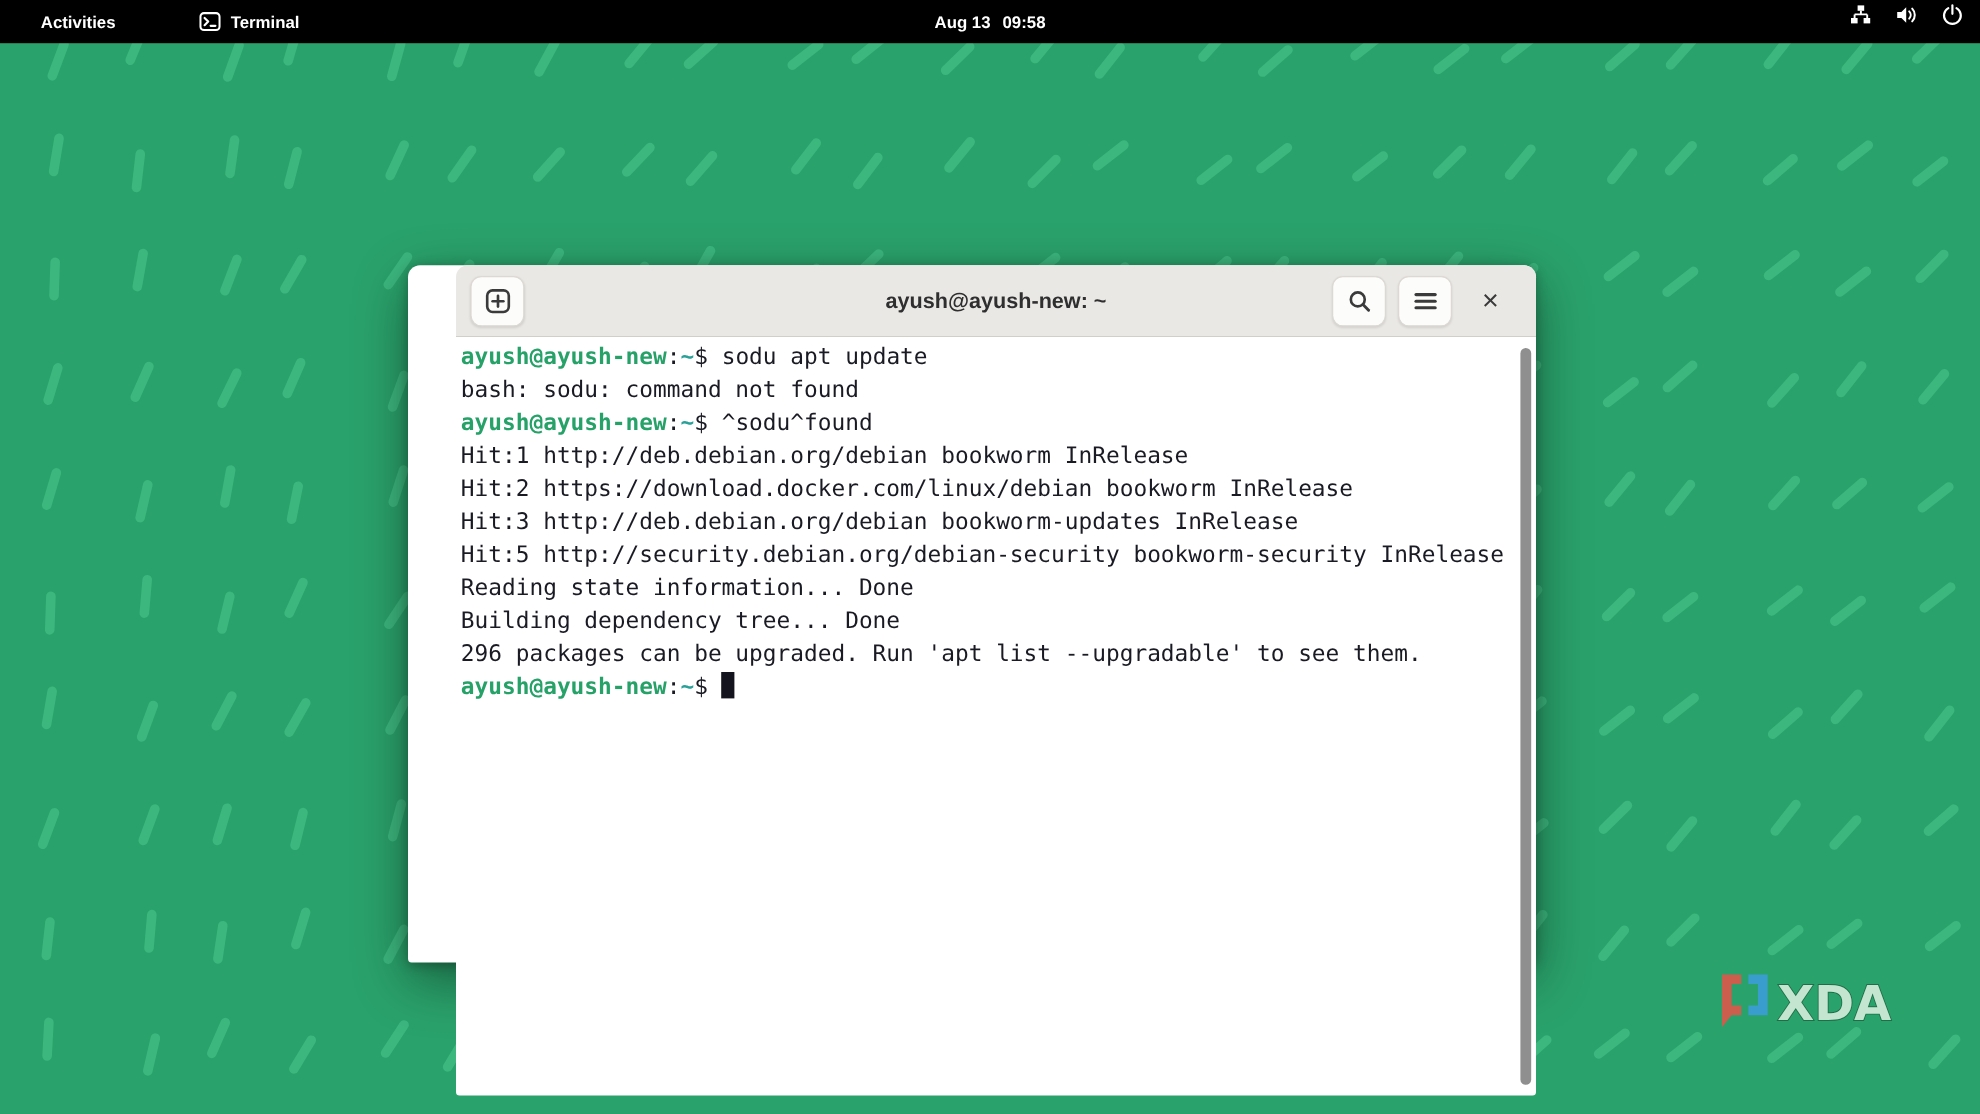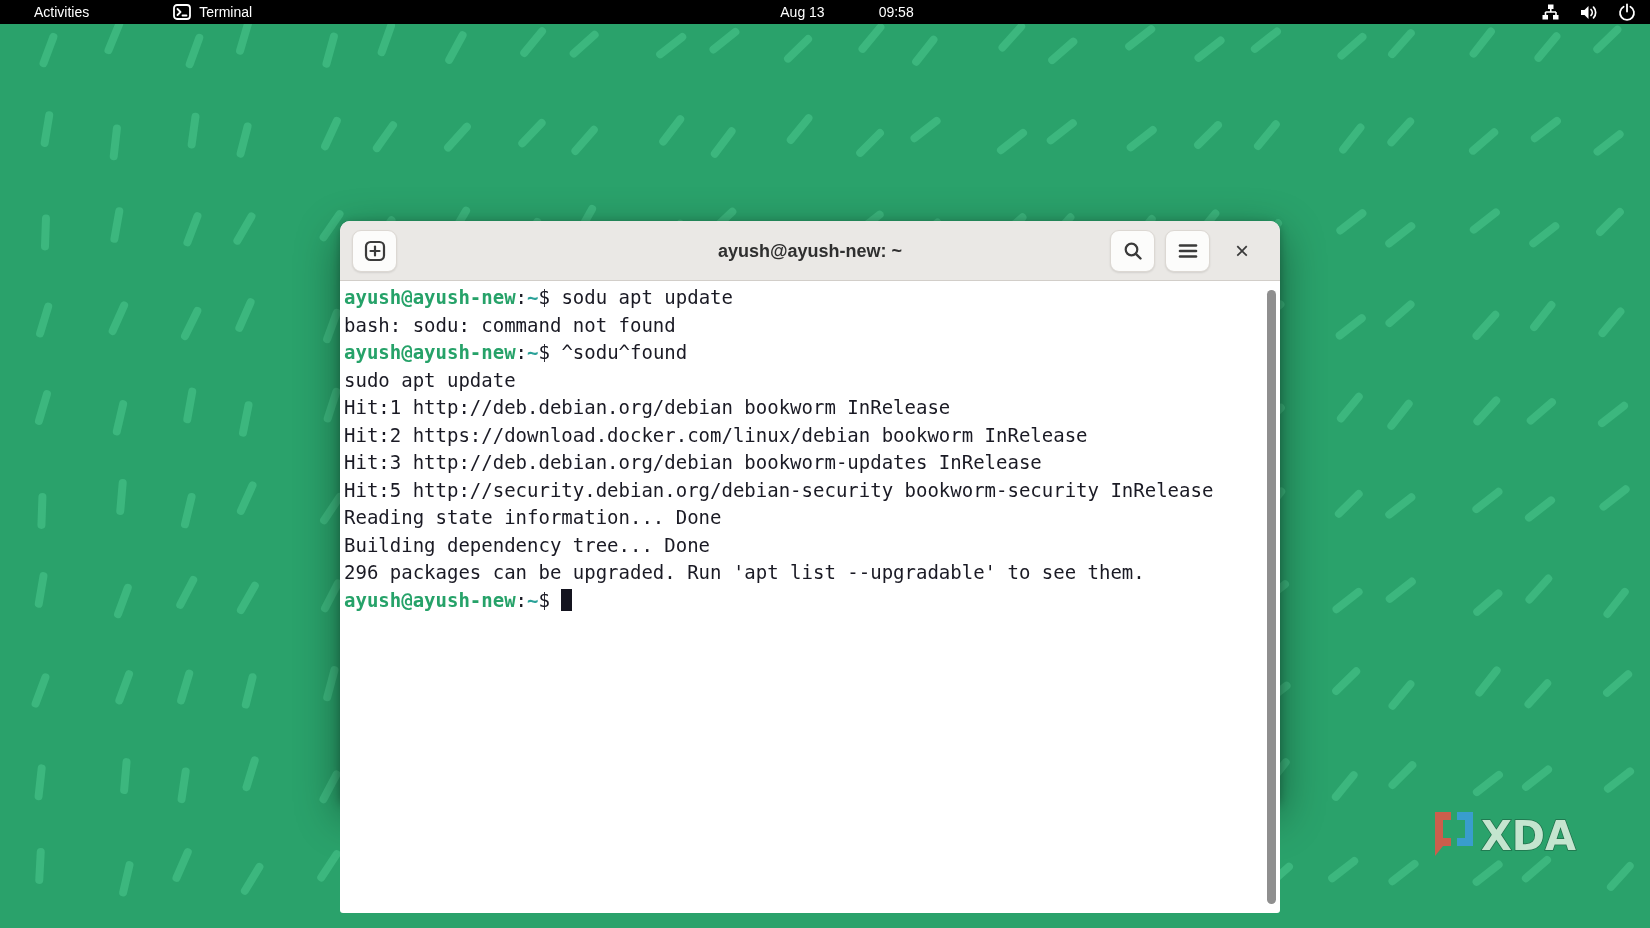--- a/index.html
+++ b/index.html
@@ -23,36 +23,36 @@
     --xda-letter:#d2ebd8;
   }
   *{margin:0;padding:0;box-sizing:border-box;}
   html,body{width:1650px;height:928px;overflow:hidden;}
   body{font-family:"Liberation Sans",sans-serif;background:var(--desktop-base);position:relative;}
 
   
   #desktop-pattern{position:absolute;left:0;top:0;width:1650px;height:928px;z-index:0;}
 
   
-  .topbar{position:absolute;left:0;top:0;width:1650px;height:24px;background:var(--topbar-bg);
-    color:var(--topbar-fg);display:flex;align-items:center;z-index:20;font-size:14px;font-weight:400;gap:14px;}
+  .topbar{position:absolute;left:0;top:0;width:1650px;height:36px;background:var(--topbar-bg);
+    color:var(--topbar-fg);display:flex;align-items:center;z-index:20;font-size:14px;font-weight:700;}
   .tb-activities{margin-left:28px;padding:0 6px;cursor:pointer;}
   .tb-app{display:flex;align-items:center;gap:8px;margin-left:64px;}
   .tb-app svg{display:block;}
   .tb-clock{position:absolute;left:0;right:0;text-align:center;pointer-events:none;}
-  .tb-clock span{pointer-events:auto;margin-left:44px;}
+  .tb-clock span{pointer-events:auto;}
   .tb-clock .date{margin-right:10px;}
   .tb-status{position:absolute;right:14px;top:0;height:24px;display:flex;align-items:center;gap:19px;}
   .tb-status svg{display:block;}
 
   
   .window{position:absolute;left:340px;top:221px;width:940px;height:581px;z-index:10;
     border-radius:10px 10px 3px 3px;
     box-shadow:0 14px 44px rgba(0,0,0,.42),0 2px 10px rgba(0,0,0,.28);
-    background:var(--term-bg);}
+    background:var(--term-bg);padding-left:40px;}
   .win-header{position:relative;height:60px;background:var(--header-bg);
     border-bottom:1px solid var(--header-border);border-radius:10px 10px 0 0;
     display:flex;align-items:center;}
   .hdr-btn{width:45px;height:42px;border:1px solid var(--button-border);border-radius:9px;
     background:var(--button-bg);display:flex;align-items:center;justify-content:center;
     box-shadow:0 1px 2px rgba(0,0,0,.10);cursor:pointer;flex:0 0 auto;}
   .hdr-btn svg{display:block;}
   .btn-newtab{margin-left:12px;}
   .btn-search{position:absolute;right:125px;top:9px;}
   .btn-menu{position:absolute;right:70px;top:9px;}
@@ -426,21 +426,20 @@
     </div>
     <div class="btn-close">
       <span>×</span>
     </div>
   </div>
   <div class="term-body">
     <div class="term-text">
         <div class="tline"><span class="user">ayush@ayush-new</span><span>:</span><span class="path">~</span><span>$ </span><span>sodu apt update</span></div>
         <div class="tline"><span>bash: sodu: command not found</span></div>
         <div class="tline"><span class="user">ayush@ayush-new</span><span>:</span><span class="path">~</span><span>$ </span><span>^sodu^found</span></div>
-        <div class="tline"><span>sudo apt update</span></div>
         <div class="tline"><span>Hit:1 http://deb.debian.org/debian bookworm InRelease</span></div>
         <div class="tline"><span>Hit:2 https://download.docker.com/linux/debian bookworm InRelease</span></div>
         <div class="tline"><span>Hit:3 http://deb.debian.org/debian bookworm-updates InRelease</span></div>
         <div class="tline"><span>Hit:5 http://security.debian.org/debian-security bookworm-security InRelease</span></div>
         <div class="tline"><span>Reading state information... Done</span></div>
         <div class="tline"><span>Building dependency tree... Done</span></div>
         <div class="tline"><span>296 packages can be upgraded. Run 'apt list --upgradable' to see them.</span></div>
         <div class="tline"><span class="user">ayush@ayush-new</span><span>:</span><span class="path">~</span><span>$ </span><span class="cursor-block"></span></div>
       </div>
     <div class="scrollbar-track">

